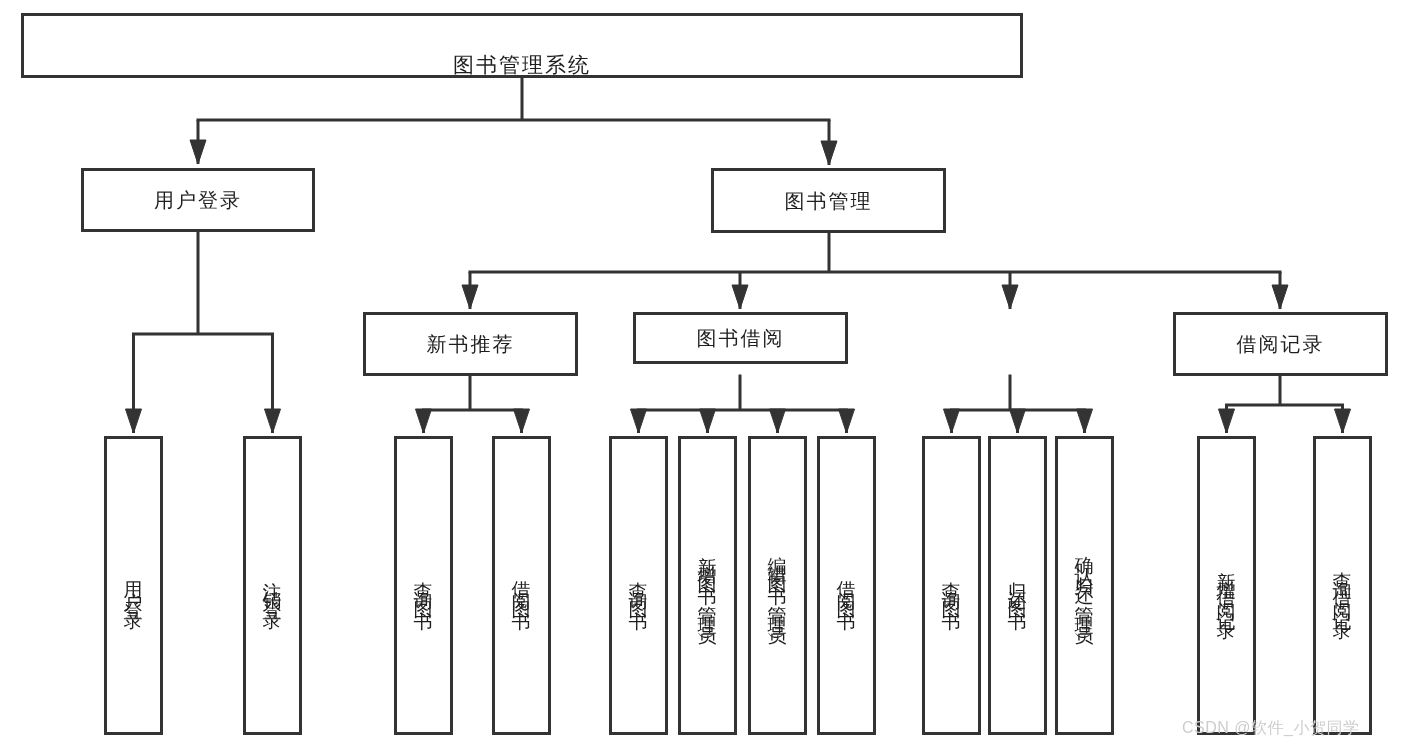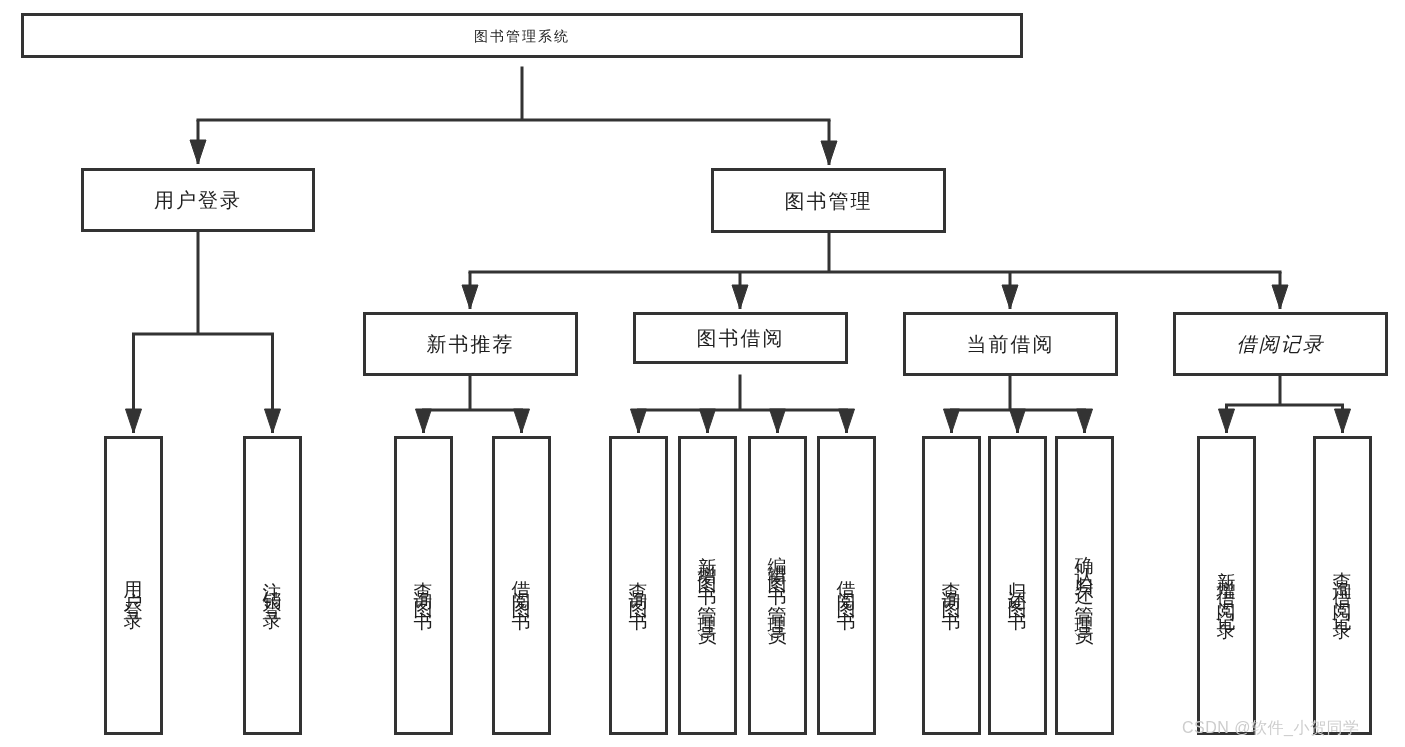--- a/index.html
+++ b/index.html
@@ -40,27 +40,27 @@
   .vbox {
     writing-mode: vertical-rl;
     text-orientation: mixed;
     font-size: 19px;
     letter-spacing: 10px;
     width: 59px;
     top: 436px;
     height: 299px;
   }
   
-  .n-root        { left: 21px;   top: 13px;  width: 1002px; height: 45px; font-size: 14px;}
+  .n-root        { left: 21px;   top: 13px;  width: 1002px; height: 65px; font-size: 21px; align-items: flex-end;}
   .n-user-login  { left: 81px;   top: 168px; width: 234px;  height: 64px; }
   .n-book-mgmt   { left: 711px;  top: 168px; width: 235px;  height: 65px; }
   .n-new-rec     { left: 363px;  top: 312px; width: 215px;  height: 64px; }
   .n-book-borrow { left: 633px;  top: 312px; width: 215px;  height: 52px; }
   .n-cur-borrow  { left: 903px;  top: 312px; width: 215px;  height: 64px; }
-  .n-borrow-rec  { left: 1173px; top: 312px; width: 215px;  height: 64px; font-style: italic; }
+  .n-borrow-rec  { left: 1173px; top: 312px; width: 215px;  height: 64px; }
   
   .l-user-login     { left: 104px;  }
   .l-logout         { left: 243px;  }
   .l-query-book-1   { left: 394px;  }
   .l-borrow-book-1  { left: 492px;  }
   .l-query-book-2   { left: 609px;  }
   .l-add-book       { left: 678px;  }
   .l-edit-book      { left: 748px;  }
   .l-borrow-book-2  { left: 817px;  }
   .l-query-book-3   { left: 922px;  }
@@ -139,23 +139,20 @@
   <div class="box hbox n-new-rec">
     <span>新书推荐</span>
   </div>
 
   <div class="box hbox n-book-mgmt">
     <span>图书管理</span>
   </div>
   <div class="box hbox n-book-borrow">
     <span>图书借阅</span>
   </div>
-  <div class="box hbox n-cur-borrow">
-    <span>当前借阅</span>
-  </div>
   <div class="box hbox n-borrow-rec">
     <span>借阅记录</span>
   </div>
 
   <div class="box vbox l-user-login">
     <span>用户登录</span>
   </div>
   <div class="box vbox l-logout">
     <span>注销登录</span>
   </div>

